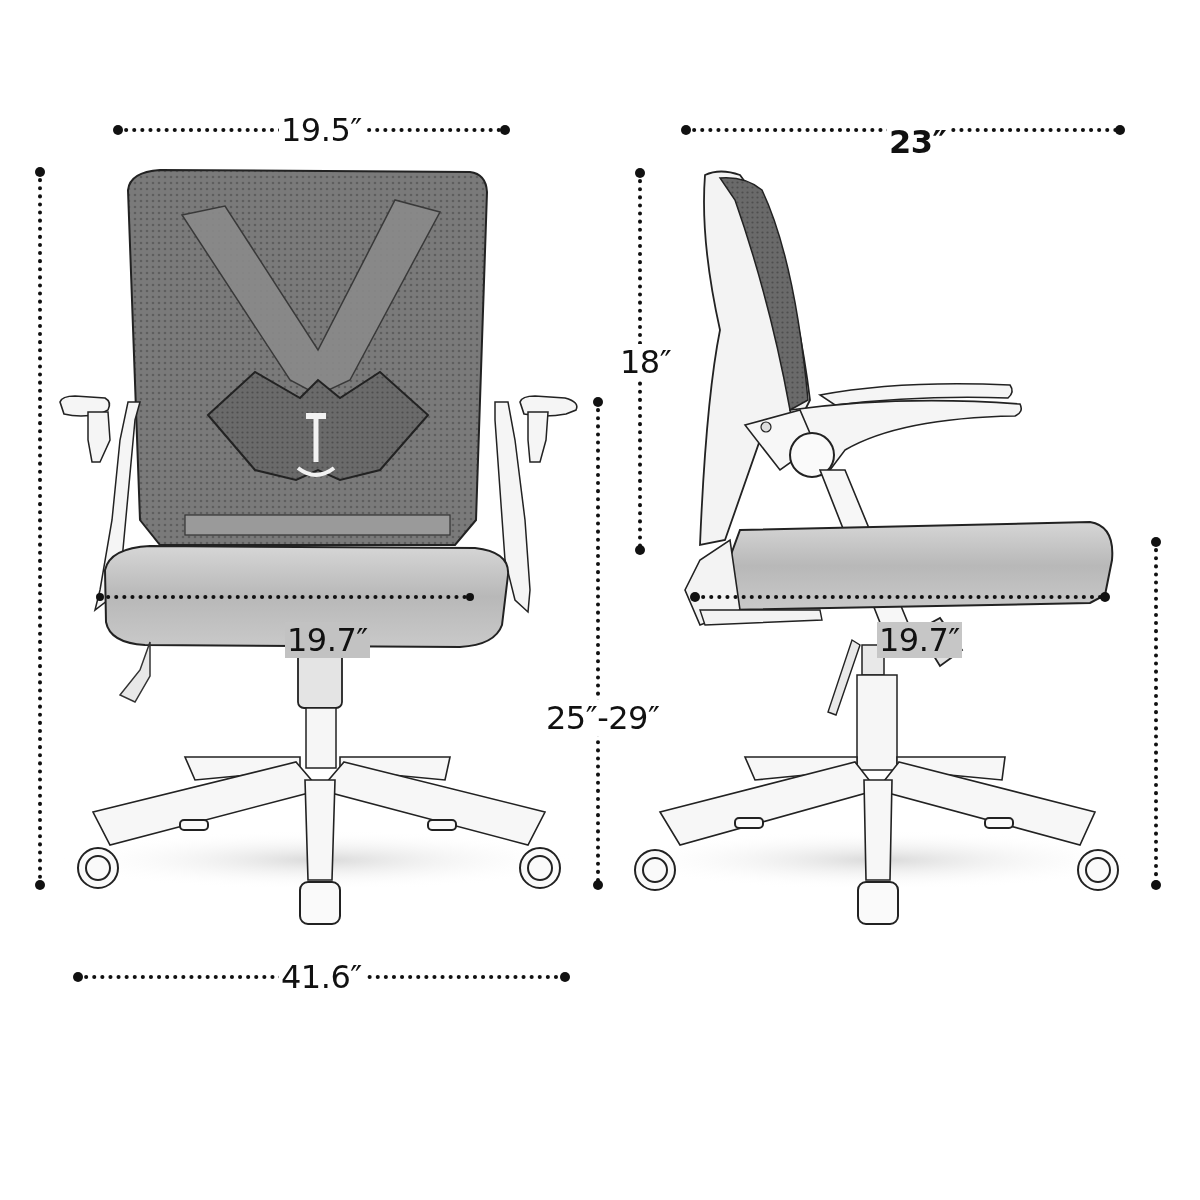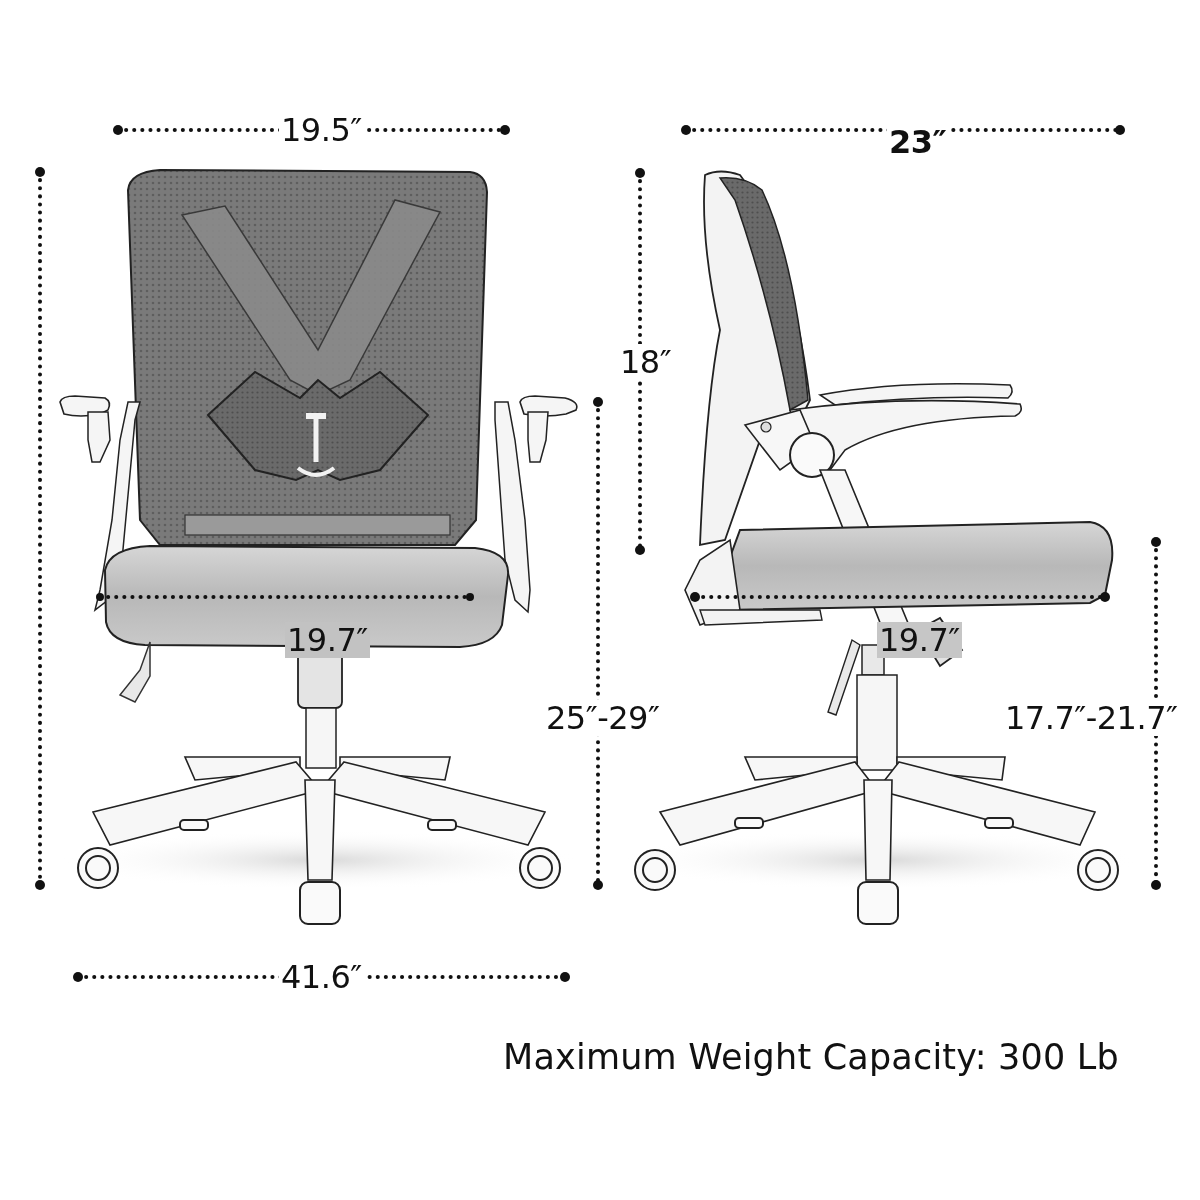--- a/index.html
+++ b/index.html
@@ -170,19 +170,17 @@
         <circle cx="640" cy="550" r="5"></circle>
       <circle cx="1156" cy="542" r="5"></circle>
         <circle cx="1156" cy="885" r="5"></circle>
     </g>
   </svg>
 
   <div class="dim-label" style="left:279px; top:112px;">19.5″</div>
   <div class="dim-label" style="left:887px; top:124px;font-weight:bold;">23″</div>
   <div class="dim-label" style="left:544px; top:700px;">25″-29″</div>
   <div class="dim-label" style="left:618px; top:344px;">18″</div>
-  <div class="dim-label" style="left:1003px; top:700px;">17.7″-21.7″</div>
   <div class="dim-label on-seat" style="left:285px; top:579px; background:#c2c2c2;">19.7″</div>
   <div class="dim-label on-seat" style="left:877px; top:579px; background:#c6c6c6;">19.7″</div>
   <div class="dim-label" style="left:279px; top:959px;">41.6″</div>
 
-  <div class="footer">Maximum Weight Capacity: 300 Lb</div>
 </div>
 
 </body></html>

